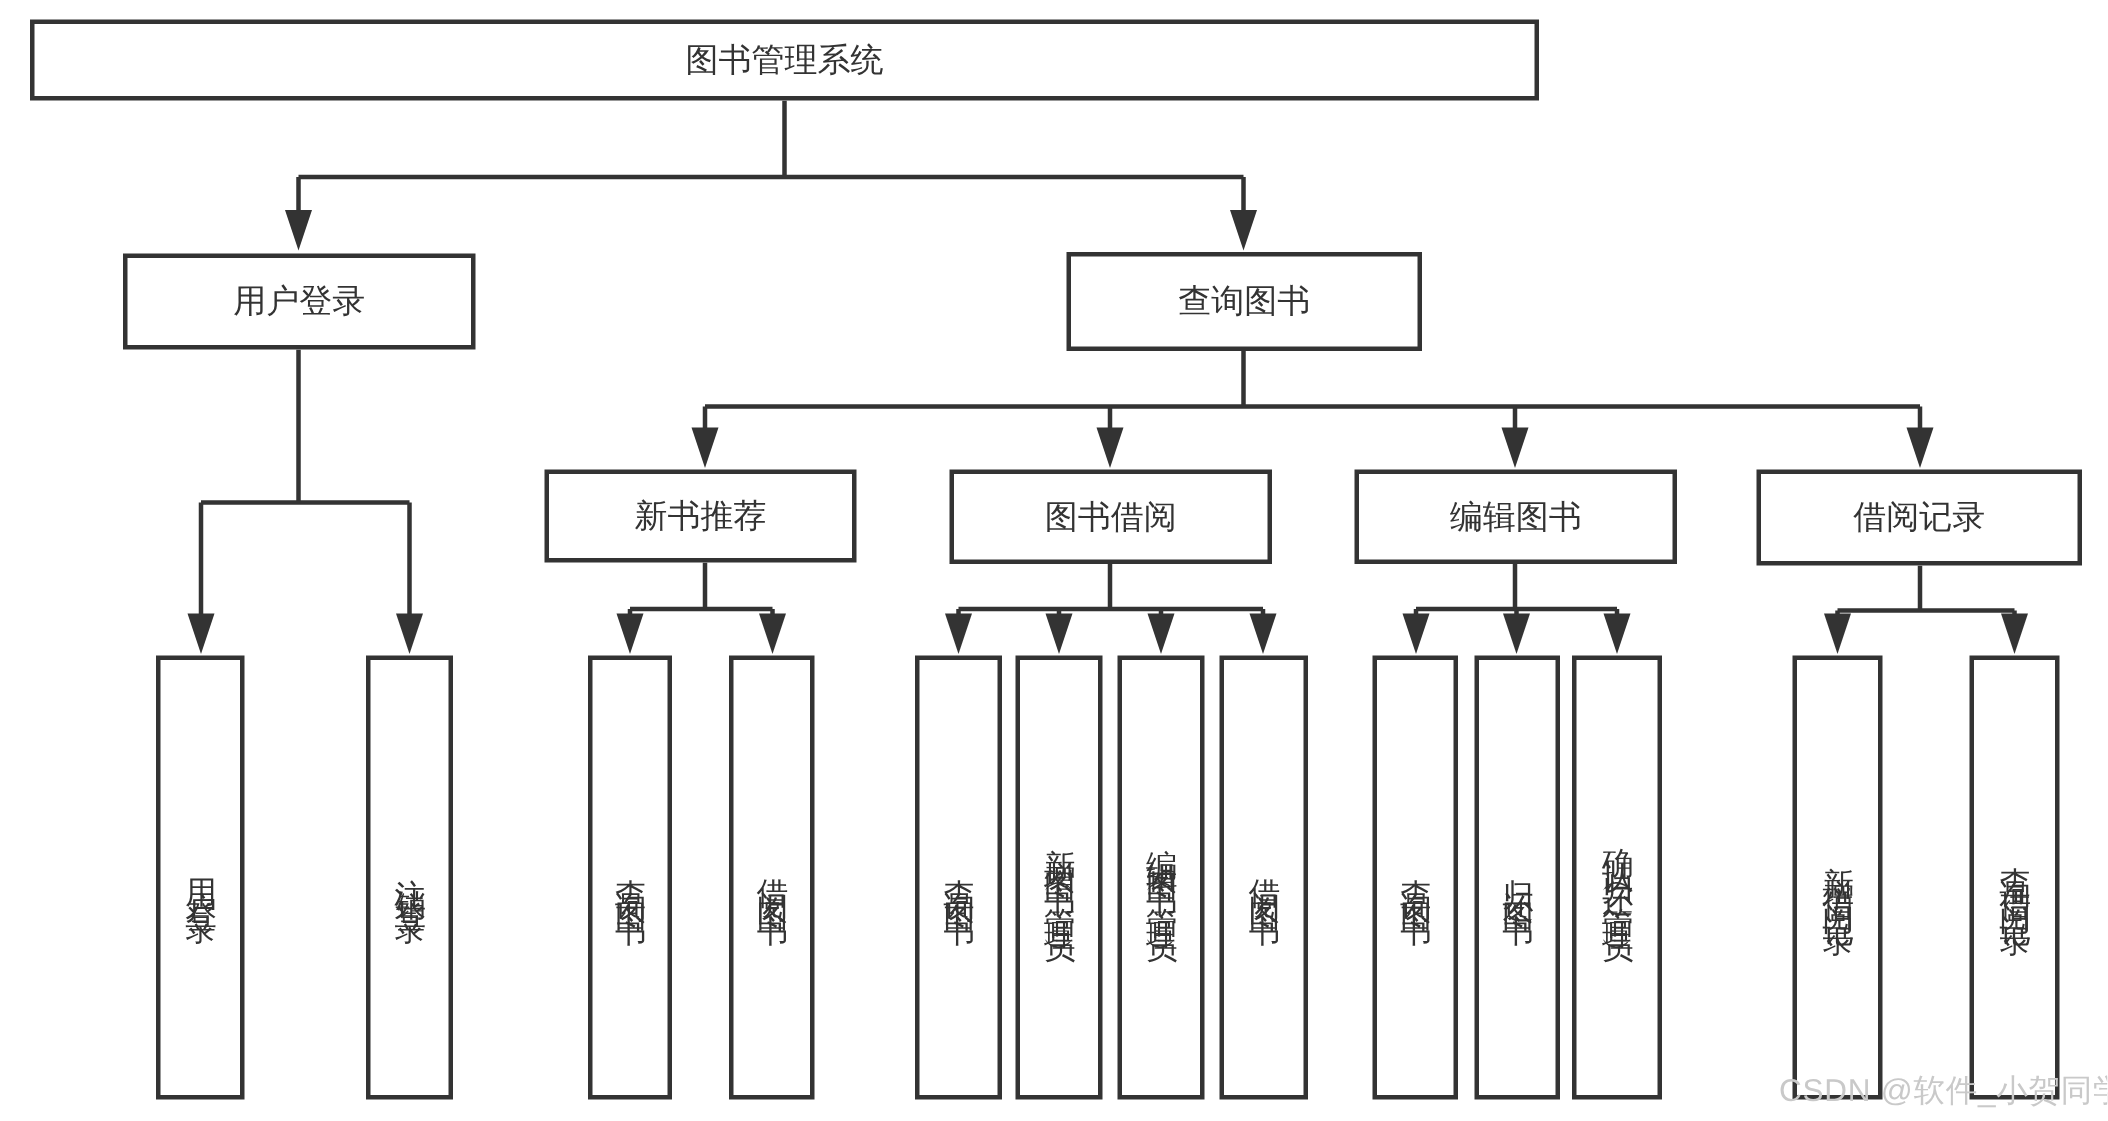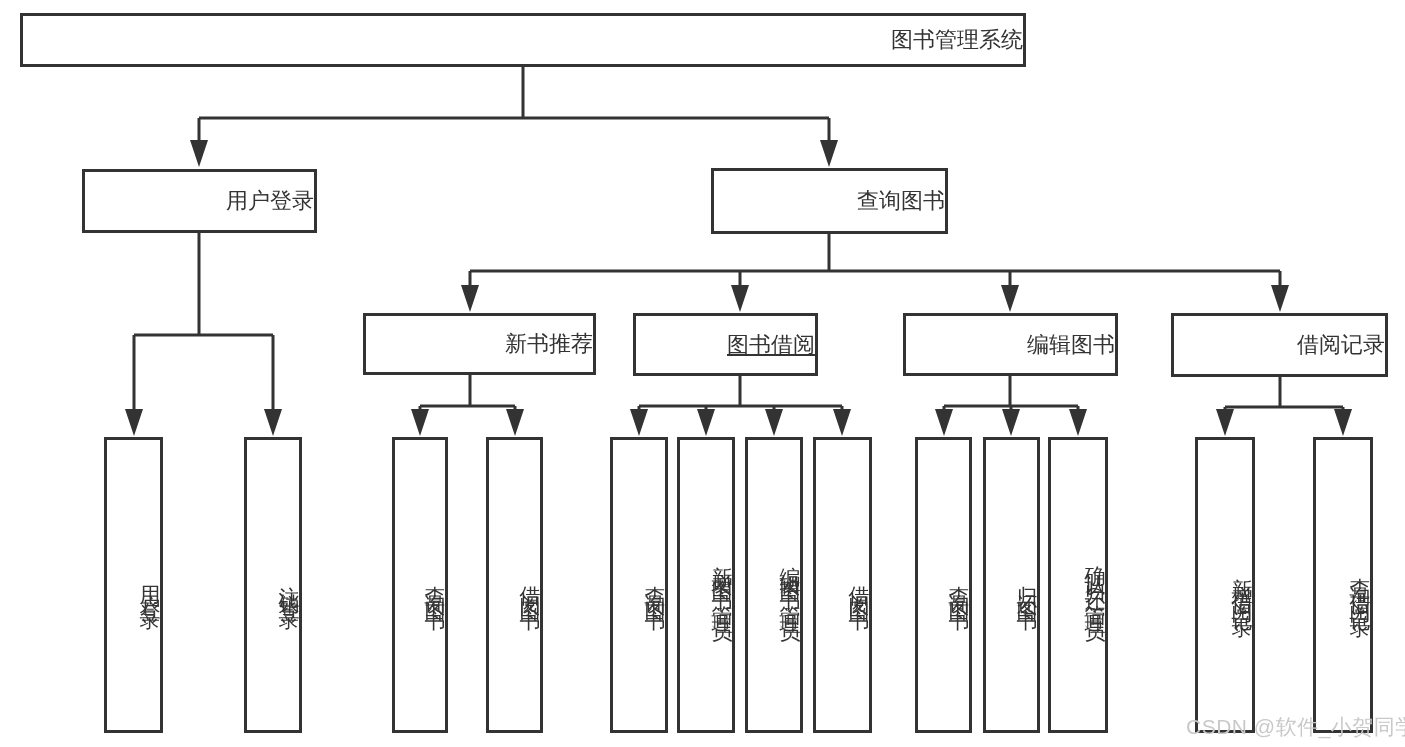--- a/index.html
+++ b/index.html
@@ -1,31 +1,31 @@
 <!DOCTYPE html>
 <html><head>
 <meta charset="utf-8">
 <style>
   html,body{margin:0;padding:0;background:#ffffff;}
   #canvas{position:relative;width:1405px;height:747px;background:#ffffff;overflow:hidden;
           font-family:"Liberation Serif",serif;}
   #connectors{position:absolute;left:0;top:0;}
   .box{position:absolute;box-sizing:border-box;border:3px solid #333333;background:#ffffff;
-       display:flex;align-items:center;justify-content:flex-end;color:#333333;font-size:22px;
+       display:flex;align-items:center;justify-content:center;color:#333333;font-size:22px;
        white-space:nowrap;}
   .leaf{top:437px;height:296px;font-size:21px;}
   .vtext{writing-mode:vertical-rl;text-orientation:mixed;letter-spacing:8px;line-height:1;}
   
   #b-root{left:20px;top:13px;width:1006px;height:54px;}
   
   #b-l2a{left:82px;top:169px;width:235px;height:64px;}
   #b-l2b{left:711px;top:168px;width:237px;height:66px;}
   
-  #b-l3a{left:363px;top:313px;width:233px;height:62px;}
-  #b-l3b{left:633px;top:313px;width:185px;height:63px;text-decoration:underline;}
+  #b-l3a{left:363px;top:313px;width:208px;height:62px;}
+  #b-l3b{left:633px;top:313px;width:215px;height:63px;}
   #b-l3c{left:903px;top:313px;width:215px;height:63px;}
   #b-l3d{left:1171px;top:313px;width:217px;height:64px;}
   
   #f-1a{left:104px;width:59px;}
   #f-1b{left:244px;width:58px;}
   #f-2a{left:392px;width:56px;}
   #f-2b{left:486px;width:57px;}
   #f-3a{left:610px;width:58px;}
   #f-3b{left:677px;width:58px;}
   #f-3c{left:745px;width:58px;}

